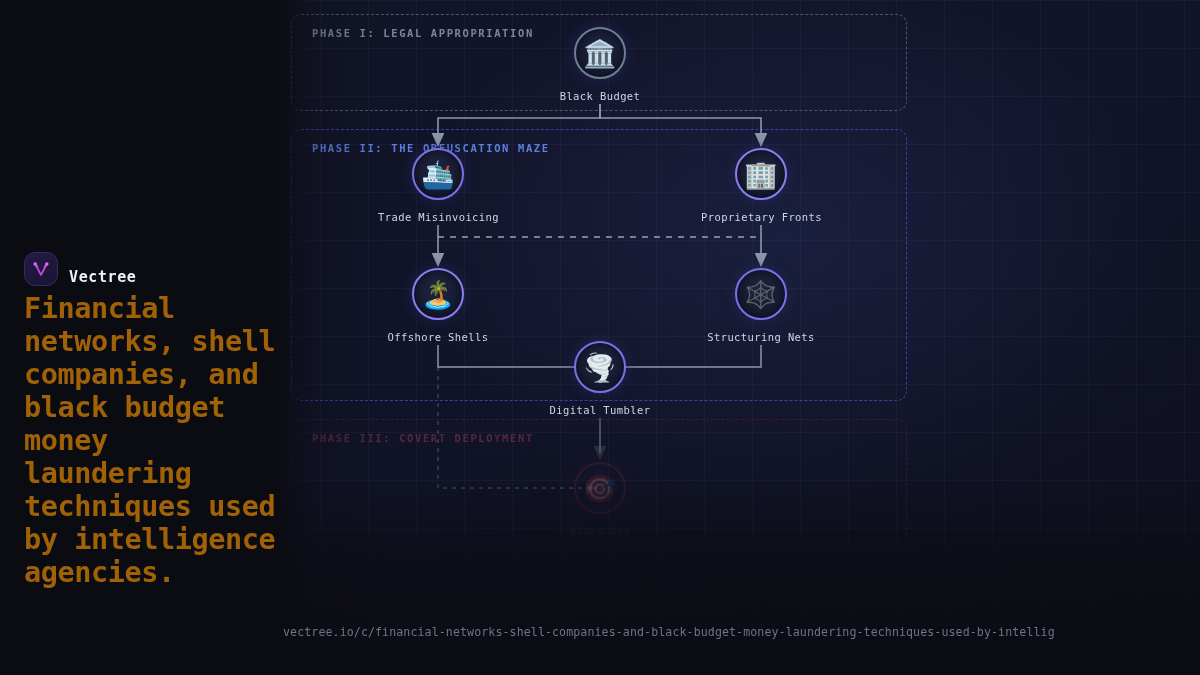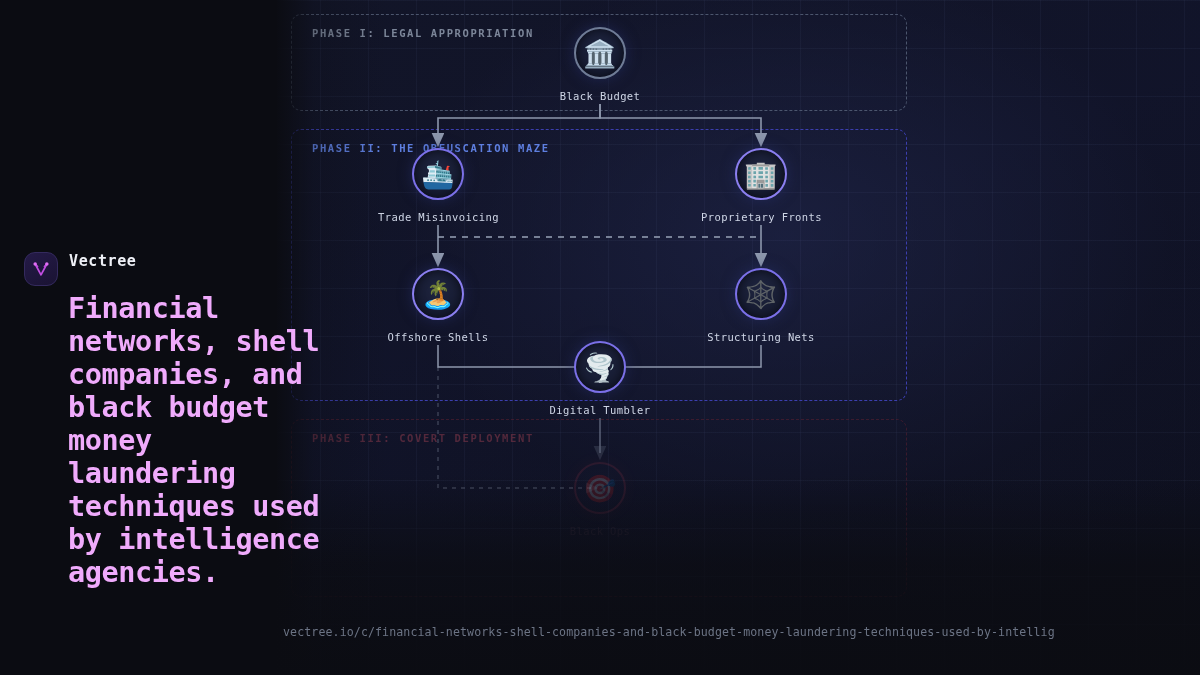--- a/index.html
+++ b/index.html
@@ -77,32 +77,32 @@
   #n-fronts       { left:484px; top:148px; }
   #n-offshore     { left:161px; top:268px; }
   #n-structuring  { left:484px; top:268px; }
   #n-tumbler      { left:323px; top:341px; }
   #n-blackops     { left:323px; top:462px; opacity:.17; }
   #n-blackops .node-ring { box-shadow:0 0 16px rgba(150,30,50,.35); }
   #n-blackops .node-label { color:#7e5562; }
 
   
   .left-panel { position:absolute; left:0; top:0; width:290px; height:675px; }
-  .brand { position:absolute; left:24px; top:252px; display:flex; align-items:flex-start; gap:11px; }
+  .brand { position:absolute; left:24px; top:252px; display:flex; align-items:flex-end; gap:11px; }
   .brand-logo {
     width:34px; height:34px; border-radius:11px;
     background:linear-gradient(150deg,#241a47 0%,#1a1333 100%);
     border:1px solid #342a5e;
     display:flex; align-items:center; justify-content:center;
   }
   .brand-name { font-size:15px; color:#eef0f6; font-weight:700; letter-spacing:.6px; }
   .headline {
     position:absolute; left:24px; top:292px; width:266px;
-    font-size:28.5px; line-height:1.16; font-weight:700; color:#f0abfc;
-    letter-spacing:-0.4px; word-break:break-word;margin-left:44px;
+    font-size:28.5px; line-height:1.16; font-weight:700; color:#a16207;
+    letter-spacing:-0.4px; word-break:break-word;
   }
 
   
   .url-footer {
     position:absolute; left:283px; top:625px; width:960px;
     font-size:11.6px; color:#6c7485; letter-spacing:.1px; white-space:nowrap; overflow:hidden;
   }
 </style>
 </head>
 <body>

